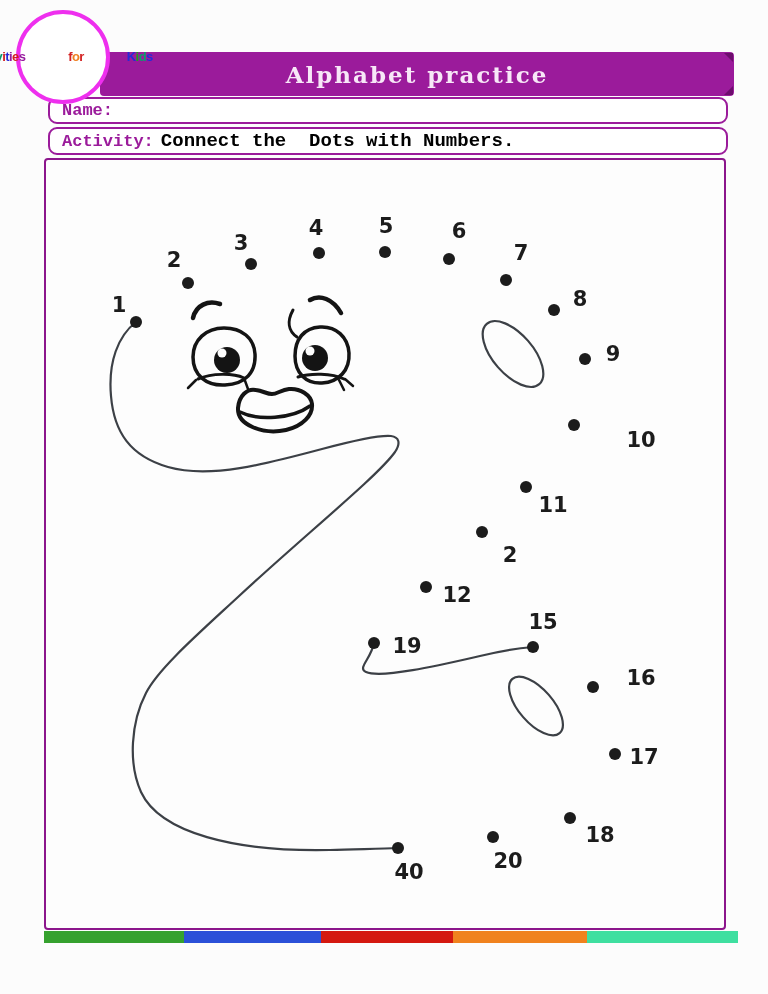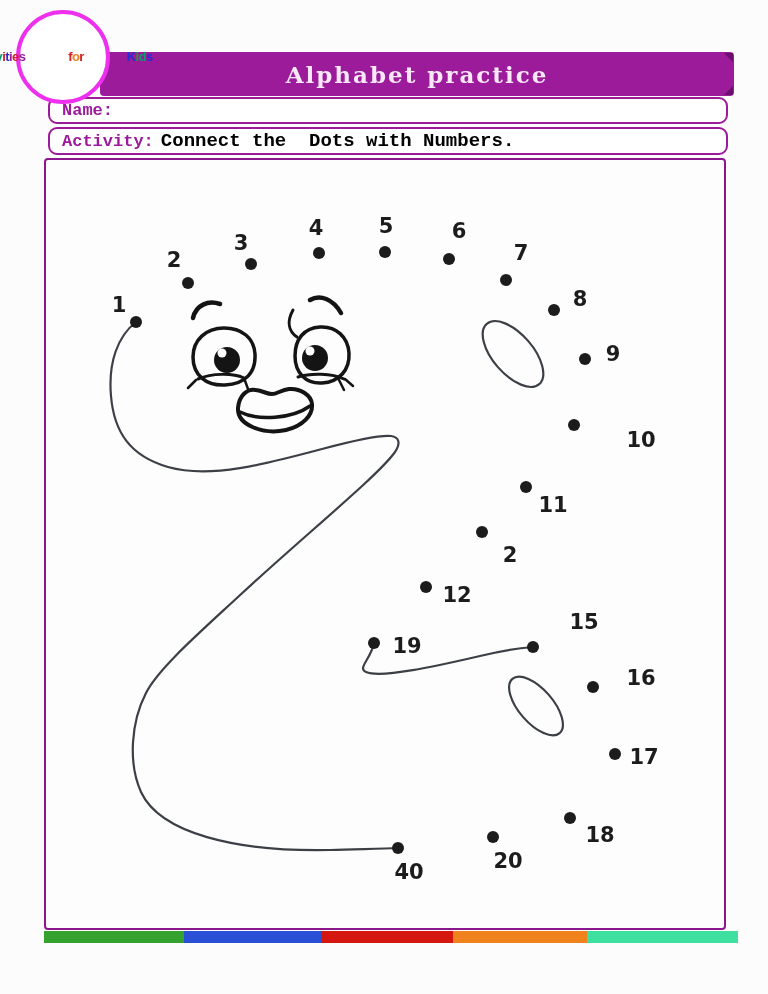--- a/index.html
+++ b/index.html
@@ -132,21 +132,21 @@
       <div class="dot-num" style="left: 641px; top: 440px;">10</div>
       <div class="dot" style="left: 526px; top: 487px;"></div>
       <div class="dot-num" style="left: 553px; top: 505px;">11</div>
       <div class="dot" style="left: 482px; top: 532px;"></div>
       <div class="dot-num" style="left: 510px; top: 555px;">2</div>
       <div class="dot" style="left: 426px; top: 587px;"></div>
       <div class="dot-num" style="left: 457px; top: 595px;">12</div>
       <div class="dot" style="left: 374px; top: 643px;"></div>
       <div class="dot-num" style="left: 407px; top: 646px;">19</div>
       <div class="dot" style="left: 533px; top: 647px;"></div>
-      <div class="dot-num" style="left: 543px; top: 622px; margin-left: 41px;">15</div>
+      <div class="dot-num" style="left: 543px; top: 622px;">15</div>
       <div class="dot" style="left: 593px; top: 687px;"></div>
       <div class="dot-num" style="left: 621px; top: 678px; margin-left: 20px;">16</div>
       <div class="dot" style="left: 615px; top: 754px;"></div>
       <div class="dot-num" style="left: 644px; top: 757px;">17</div>
       <div class="dot" style="left: 570px; top: 818px;"></div>
       <div class="dot-num" style="left: 600px; top: 835px;">18</div>
       <div class="dot" style="left: 493px; top: 837px;"></div>
       <div class="dot-num" style="left: 508px; top: 861px;">20</div>
       <div class="dot" style="left: 398px; top: 848px;"></div>
       <div class="dot-num" style="left: 409px; top: 872px;">40</div>

